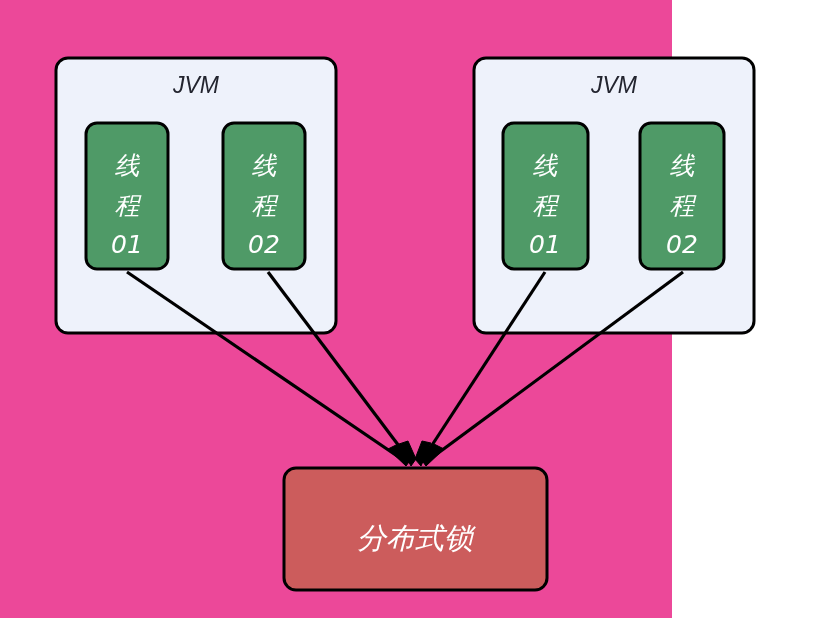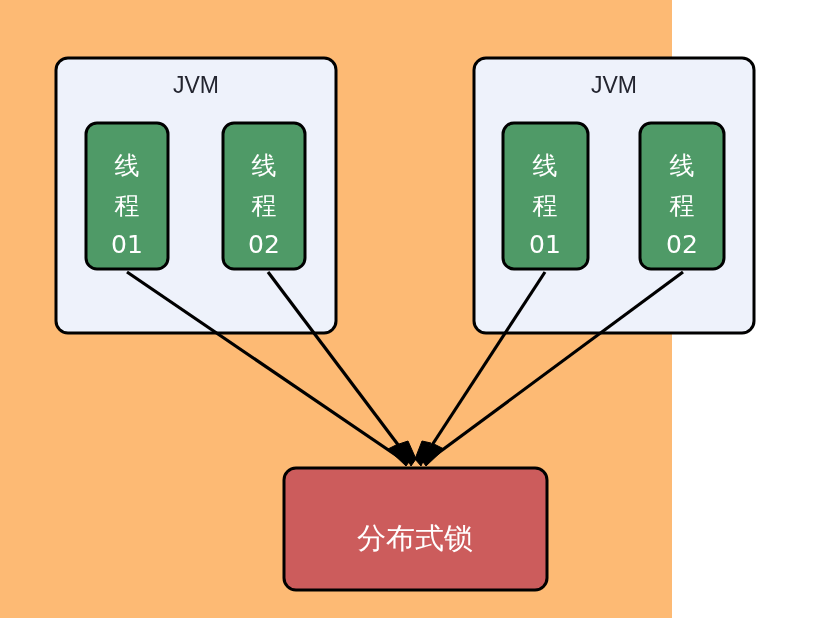--- a/index.html
+++ b/index.html
@@ -10,21 +10,22 @@
   body {
     width: 828px;
     height: 618px;
     font-family: "Liberation Sans", "DejaVu Sans", sans-serif;
     overflow: hidden;
   }
   #diagram-root {
     position: relative;
     width: 672px;
     height: 618px;
-    background: #fdba74;
+    background: #ec4899;
+    font-style: italic;
   }
   svg.canvas {
     display: block;
     width: 828px;
     height: 618px;
   }
   .jvm-box-rect {
     fill: #eef2fb;
     stroke: #000000;
     stroke-width: 3;

